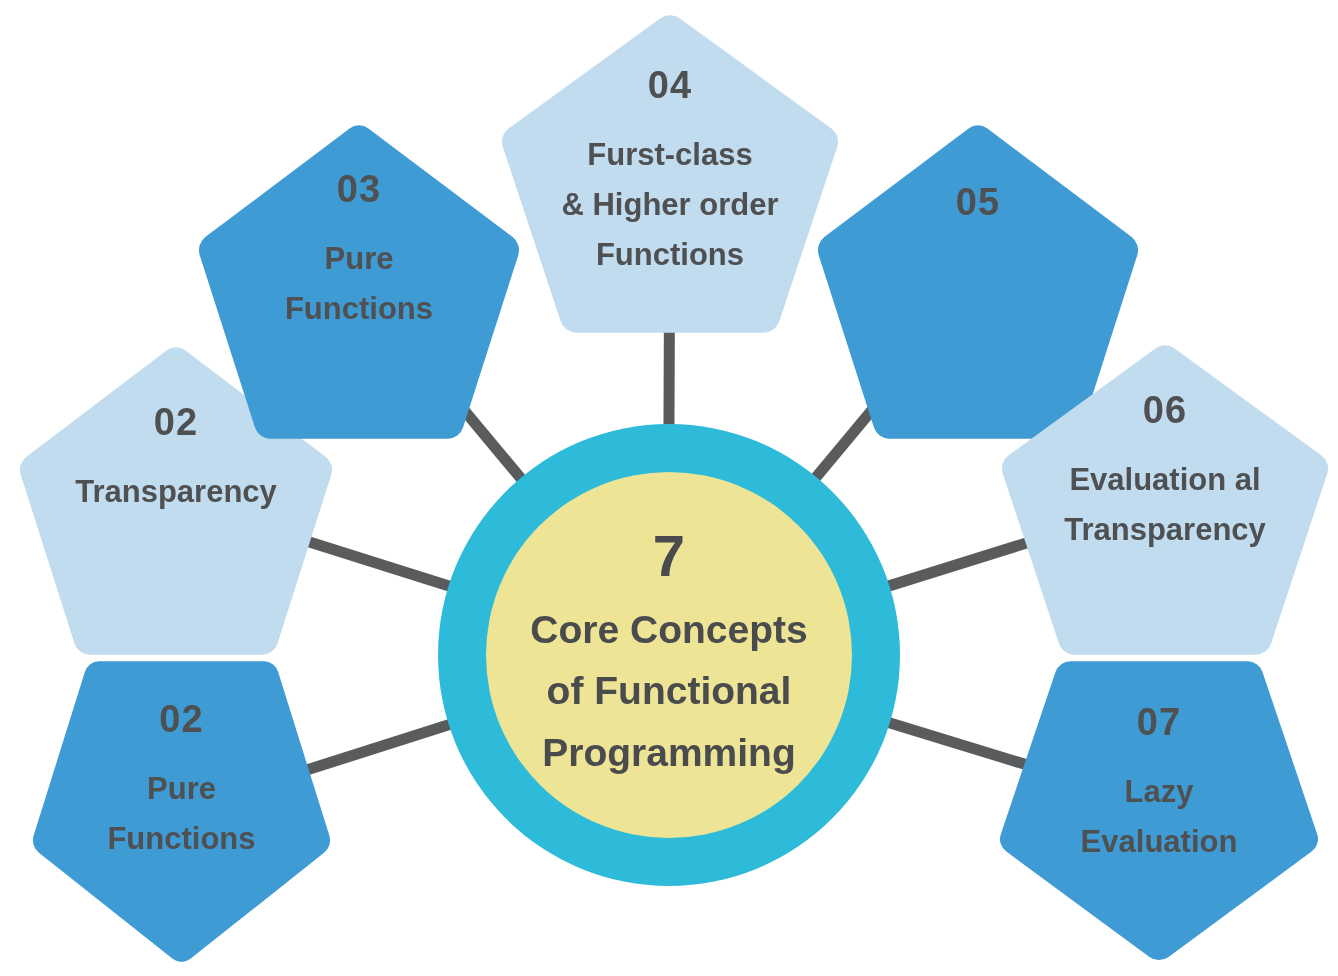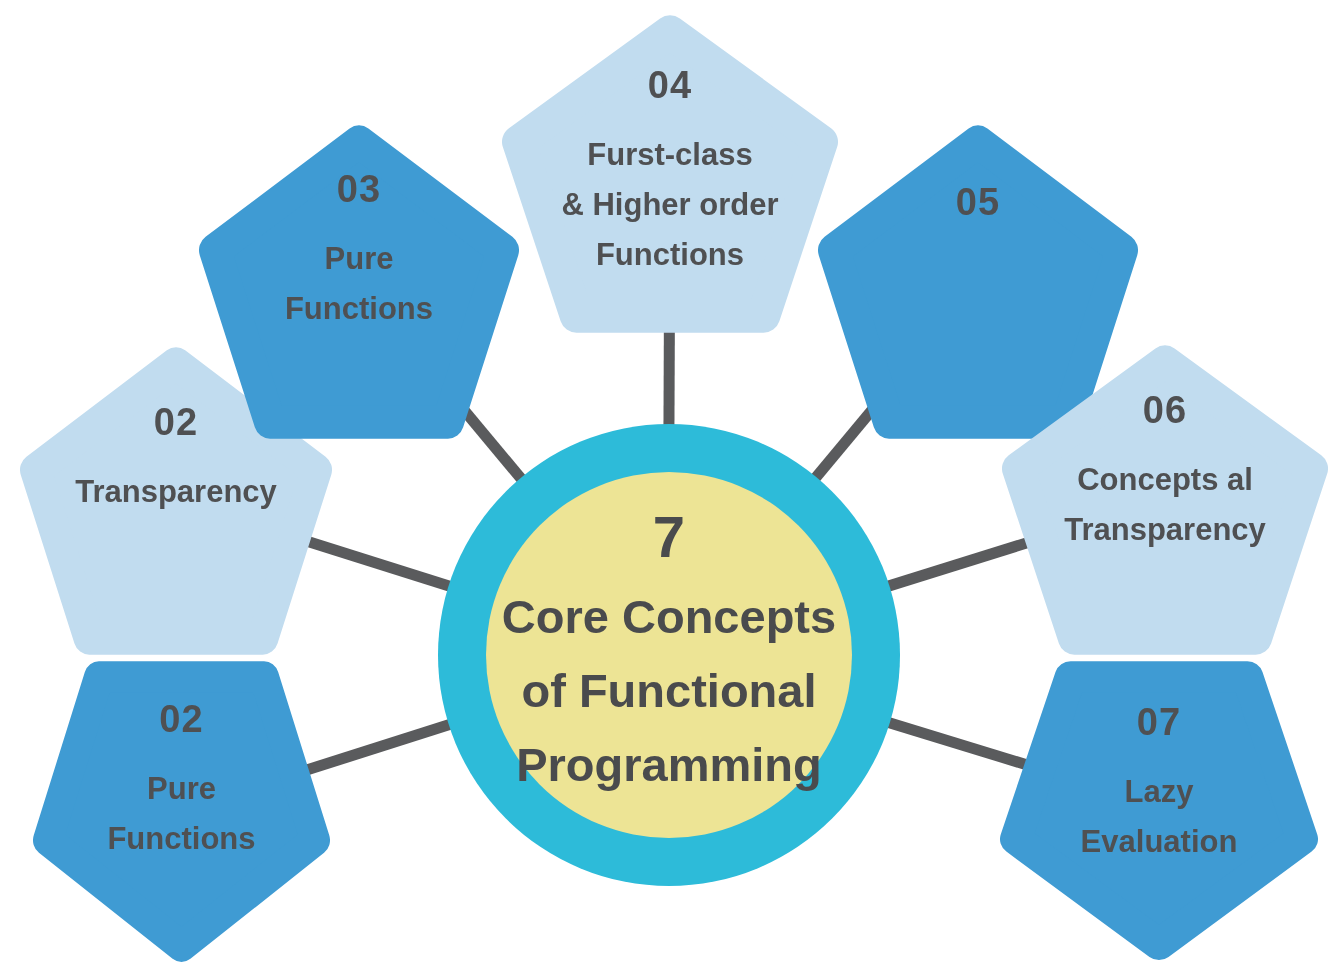--- a/index.html
+++ b/index.html
@@ -31,21 +31,21 @@
     position:absolute;left:438px;top:424px;width:462px;height:462px;
     background:#2dbbd9;border-radius:50%;z-index:3;
     display:flex;align-items:center;justify-content:center;
   }
   .core{
     width:366px;height:366px;background:#ede495;border-radius:50%;
     display:flex;flex-direction:column;align-items:center;justify-content:center;
     text-align:center;color:#4a4b4d;
   }
   .cnum{font-size:58px;font-weight:700;line-height:1;margin-bottom:14px;}
-  .cline{font-size:47px;font-weight:700;line-height:1.58;white-space:nowrap;}
+  .cline{font-size:39px;font-weight:700;line-height:1.58;white-space:nowrap;}
 </style>
 </head>
 <body>
 
 <div class="stage">
 
   <svg class="connectors" viewBox="0 0 1338 976" xmlns="http://www.w3.org/2000/svg">
     <line x1="181" y1="810" x2="668" y2="655"></line>
     <line x1="176" y1="500" x2="668" y2="655"></line>
     <line x1="359" y1="284" x2="668" y2="655"></line>
@@ -113,21 +113,21 @@
       <div class="pline"></div>
     </div>
   </div>
 
   <div class="pent tone-light" style="left:1002px;top:342px;width:326px;height:314px">
     <svg class="shape" viewBox="0 0 100 96" preserveAspectRatio="none">
       <polygon points="50,6 95,38.7 77.8,90.6 22.2,90.6 5,38.7"></polygon>
     </svg>
     <div class="ptext pt-a">
       <div class="pnum">06</div>
-      <div class="pline">Concepts al</div>
+      <div class="pline">Evaluation al</div>
       <div class="pline">Transparency</div>
       <div class="pline"></div>
     </div>
   </div>
 
   <div class="pent tone-dark" style="left:1000px;top:660px;width:318px;height:300px">
     <svg class="shape" viewBox="0 0 100 96" preserveAspectRatio="none">
       <polygon points="50,91 5,57.3 22.2,5.4 77.8,5.4 95,57.3"></polygon>
     </svg>
     <div class="ptext pt-d">

